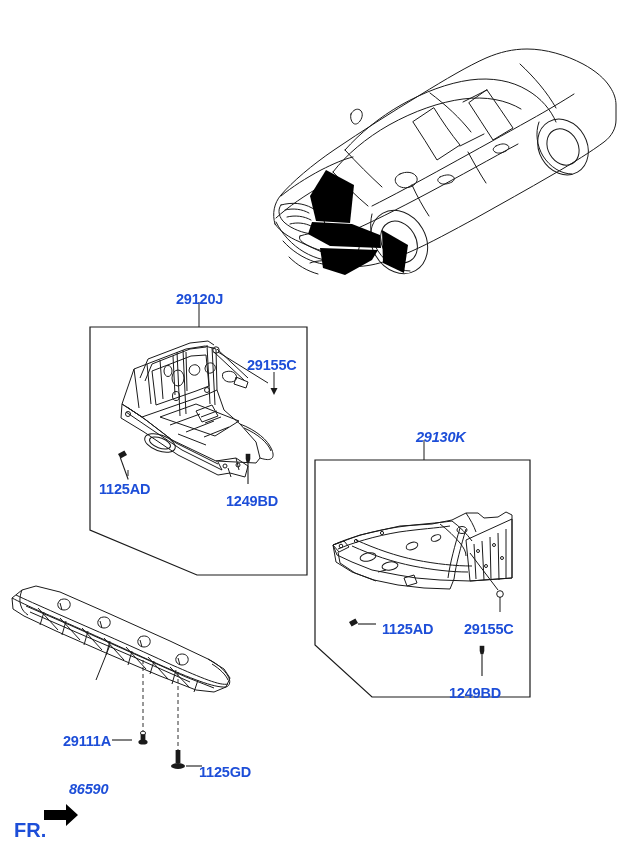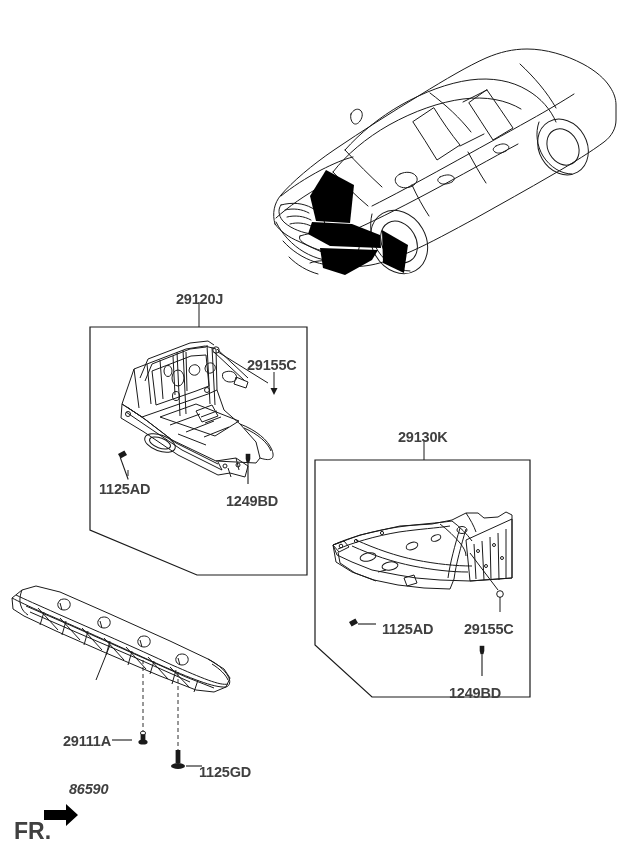--- a/index.html
+++ b/index.html
@@ -23,27 +23,27 @@
     left: 0;
     top: 0;
     width: 620px;
     height: 848px;
   }
   .lbl {
     position: absolute;
     font-family: "Liberation Sans", sans-serif;
     font-size: 14.5px;
     font-weight: 700;
-    color: #404040;
+    color: #1d4ed8;
     letter-spacing: -0.2px;
     white-space: nowrap;
     line-height: 1;
   }
   .lbl.fr {
-    font-size: 23px;
+    font-size: 20px;
     letter-spacing: 0px;
   }
 </style>
 </head>
 <body>
 
 <div id="sheet">
 
   <svg class="layer" viewBox="0 0 620 848">
     <defs>
@@ -362,21 +362,21 @@
   </svg>
 
   <div class="lbl" style="left:176px; top:292px;">29120J</div>
 
   <div class="lbl" style="left:247px; top:358px;">29155C</div>
 
   <div class="lbl" style="left:99px; top:482px;">1125AD</div>
 
   <div class="lbl" style="left:226px; top:494px;">1249BD</div>
 
-  <div class="lbl" style="left:398px; top:430px;">29130K</div>
+  <div class="lbl" style="left:416px; top:430px;font-style:italic;">29130K</div>
 
   <div class="lbl" style="left:382px; top:622px;">1125AD</div>
 
   <div class="lbl" style="left:464px; top:622px;">29155C</div>
 
   <div class="lbl" style="left:449px; top:686px;">1249BD</div>
 
   <div class="lbl" style="left:63px; top:686px;margin-top:48px;">29111A</div>
 
   <div class="lbl" style="left:69px; top:782px;font-style:italic;">86590</div>

